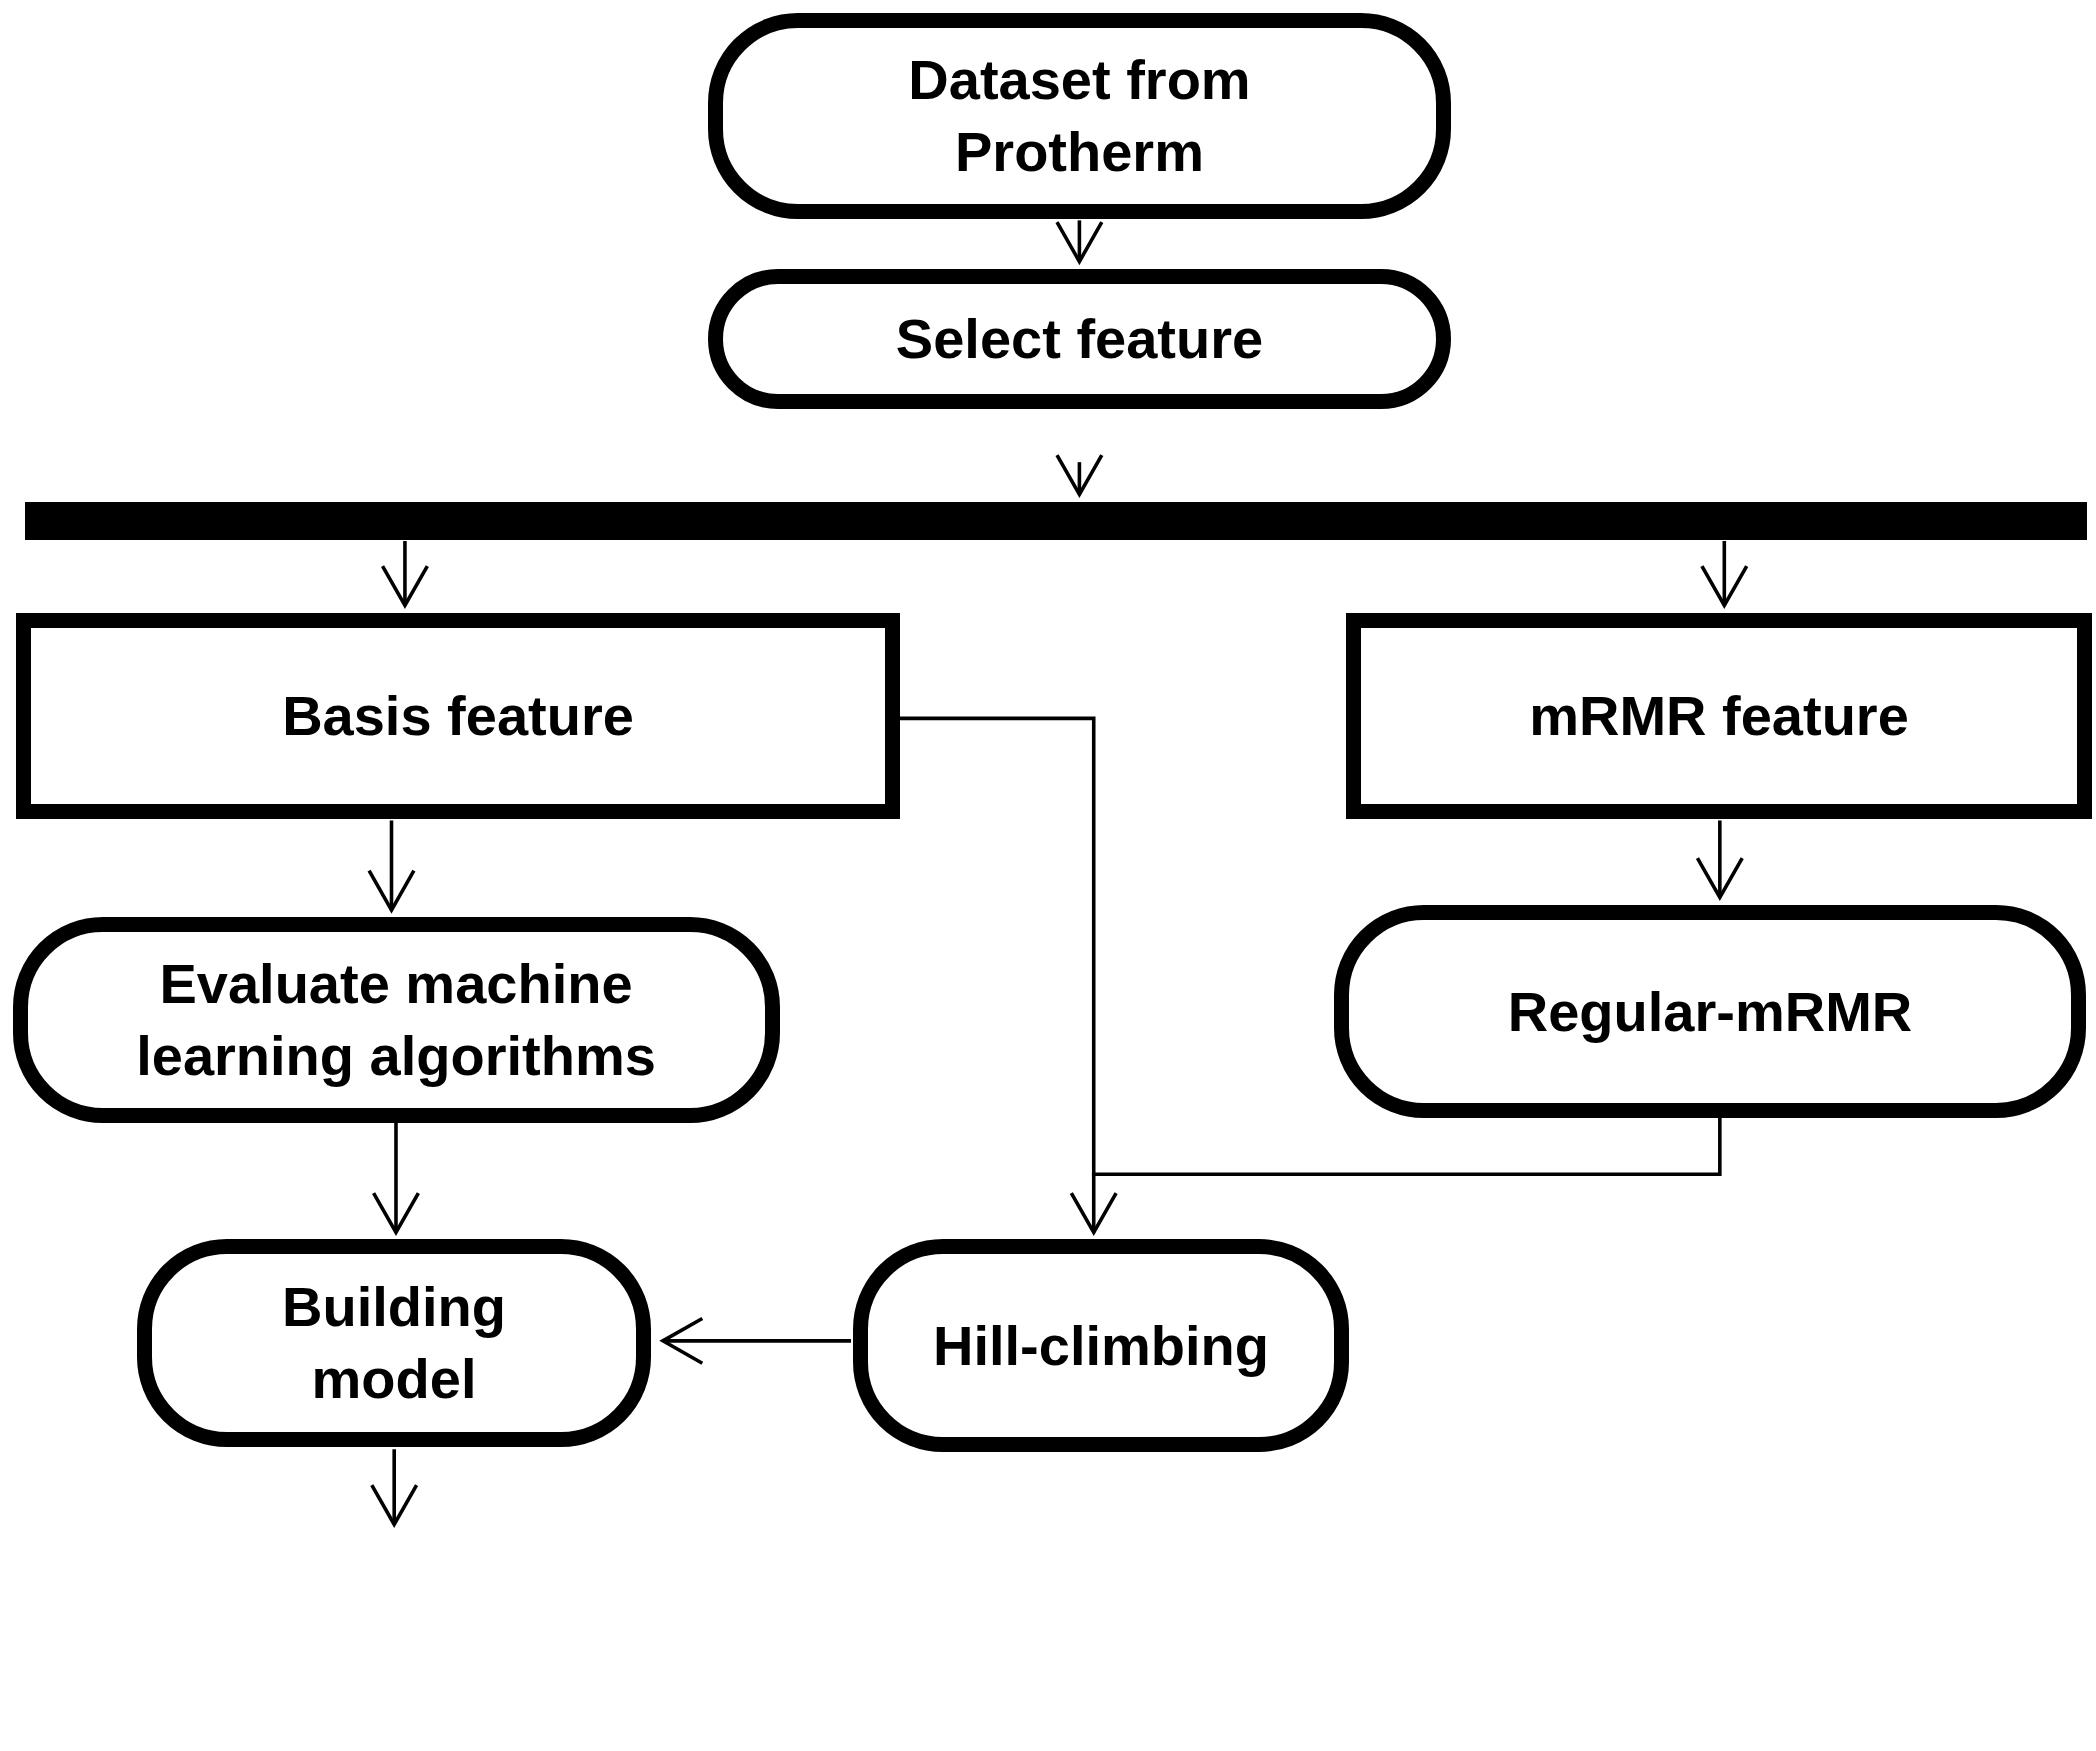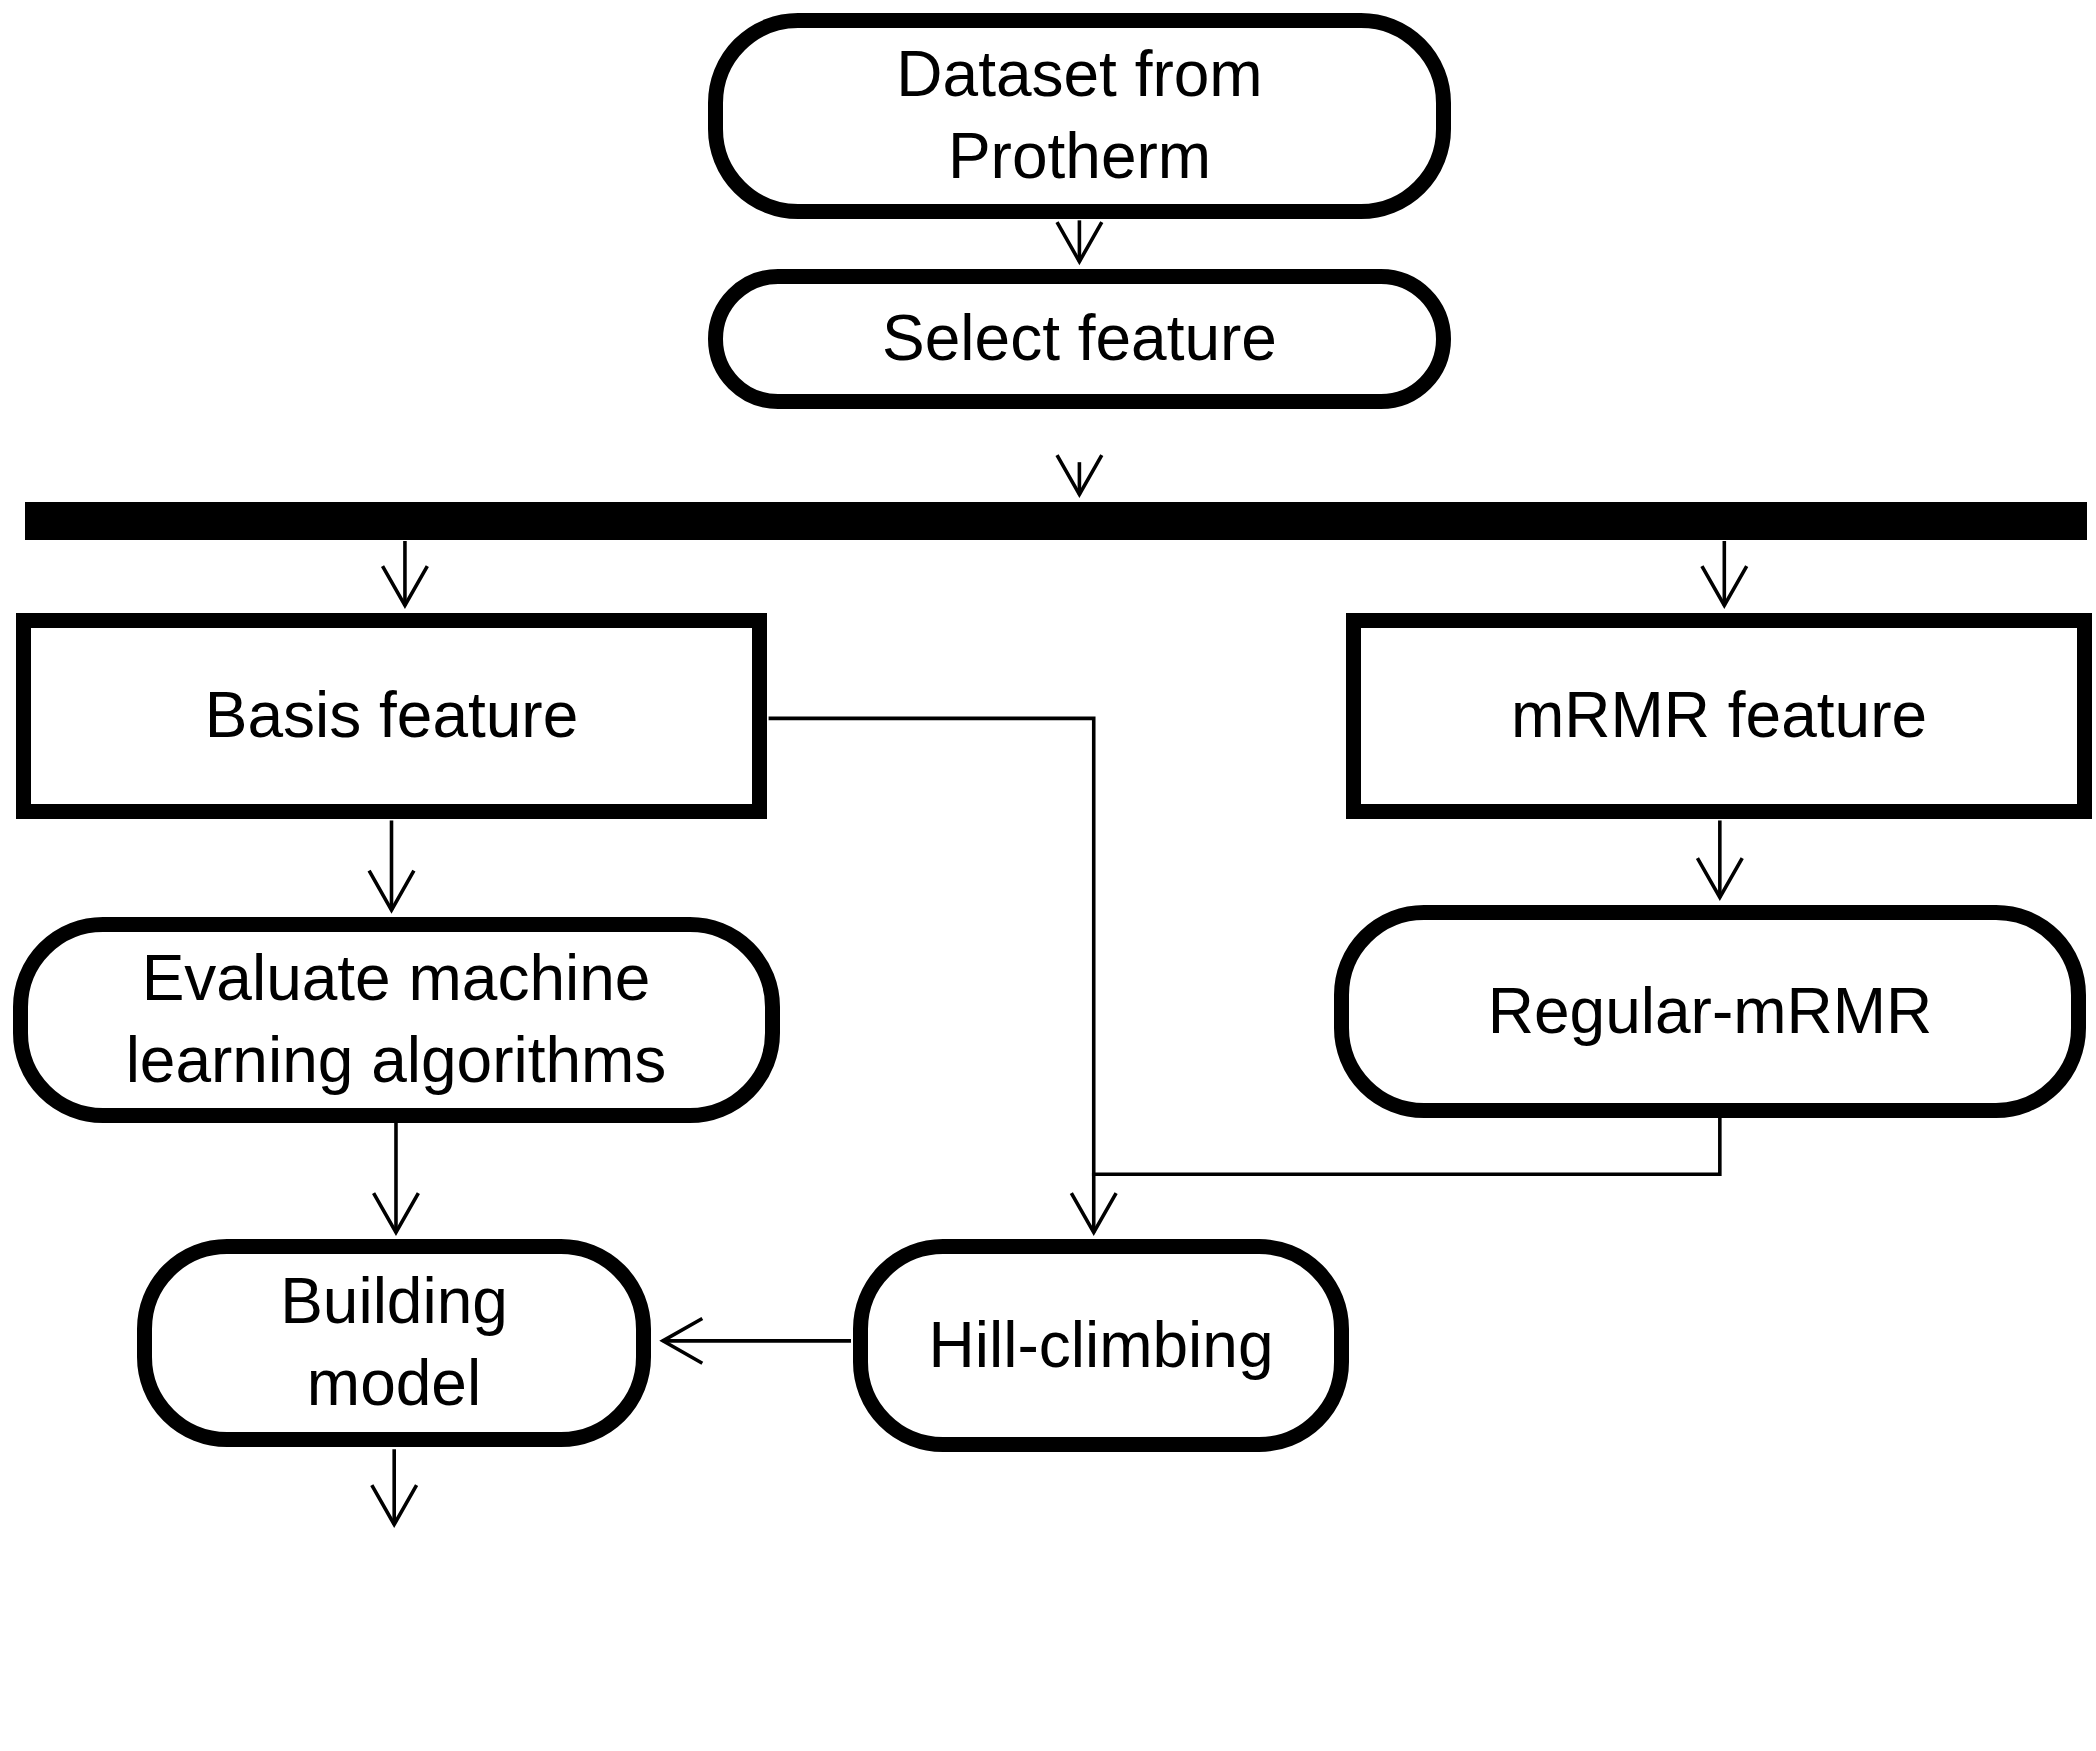--- a/index.html
+++ b/index.html
@@ -24,40 +24,40 @@
   }
   .node {
     position: absolute;
     display: flex;
     align-items: center;
     justify-content: center;
     box-sizing: border-box;
     background: #ffffff;
     border: 15px solid #000000;
     color: #000000;
-    font-size: 64px;
+    font-size: 56px;
     line-height: 1.28;
-    font-weight: normal;
+    font-weight: bold;
     text-align: center;
     white-space: pre-line;
   }
   .stadium { border-radius: 90px; }
   .rect    { border-radius: 0; }
   .sync-bar {
     position: absolute;
     left: 25px;
     top: 502px;
     width: 2062px;
     height: 38px;
     background: #000000;
   }
   
   #node-dataset  { left: 708px;  top: 12.5px;   width: 743px; height: 206px; }
   #node-select   { left: 708px;  top: 269px;  width: 743px; height: 140px; }
-  #node-basis    { left: 16px;   top: 613px;  width: 751px; height: 206px; }
+  #node-basis    { left: 16px;   top: 613px;  width: 884px; height: 206px; }
   #node-mrmr     { left: 1346px; top: 613px;  width: 746px; height: 206px; }
   #node-evaluate { left: 12.5px;   top: 917px; width: 767px; height: 206px; }
   #node-regular  { left: 1334px; top: 905px; width: 752px; height: 213px; }
   #node-building { left: 137px;  top: 1239px; width: 514px; height: 208px; }
   #node-hill     { left: 853px;  top: 1239px; width: 496px; height: 213px; }
   #node-kstable  { left: 16px;   top: 1533px; width: 751px; height: 215px; }
 </style>
 </head>
 <body>
 

